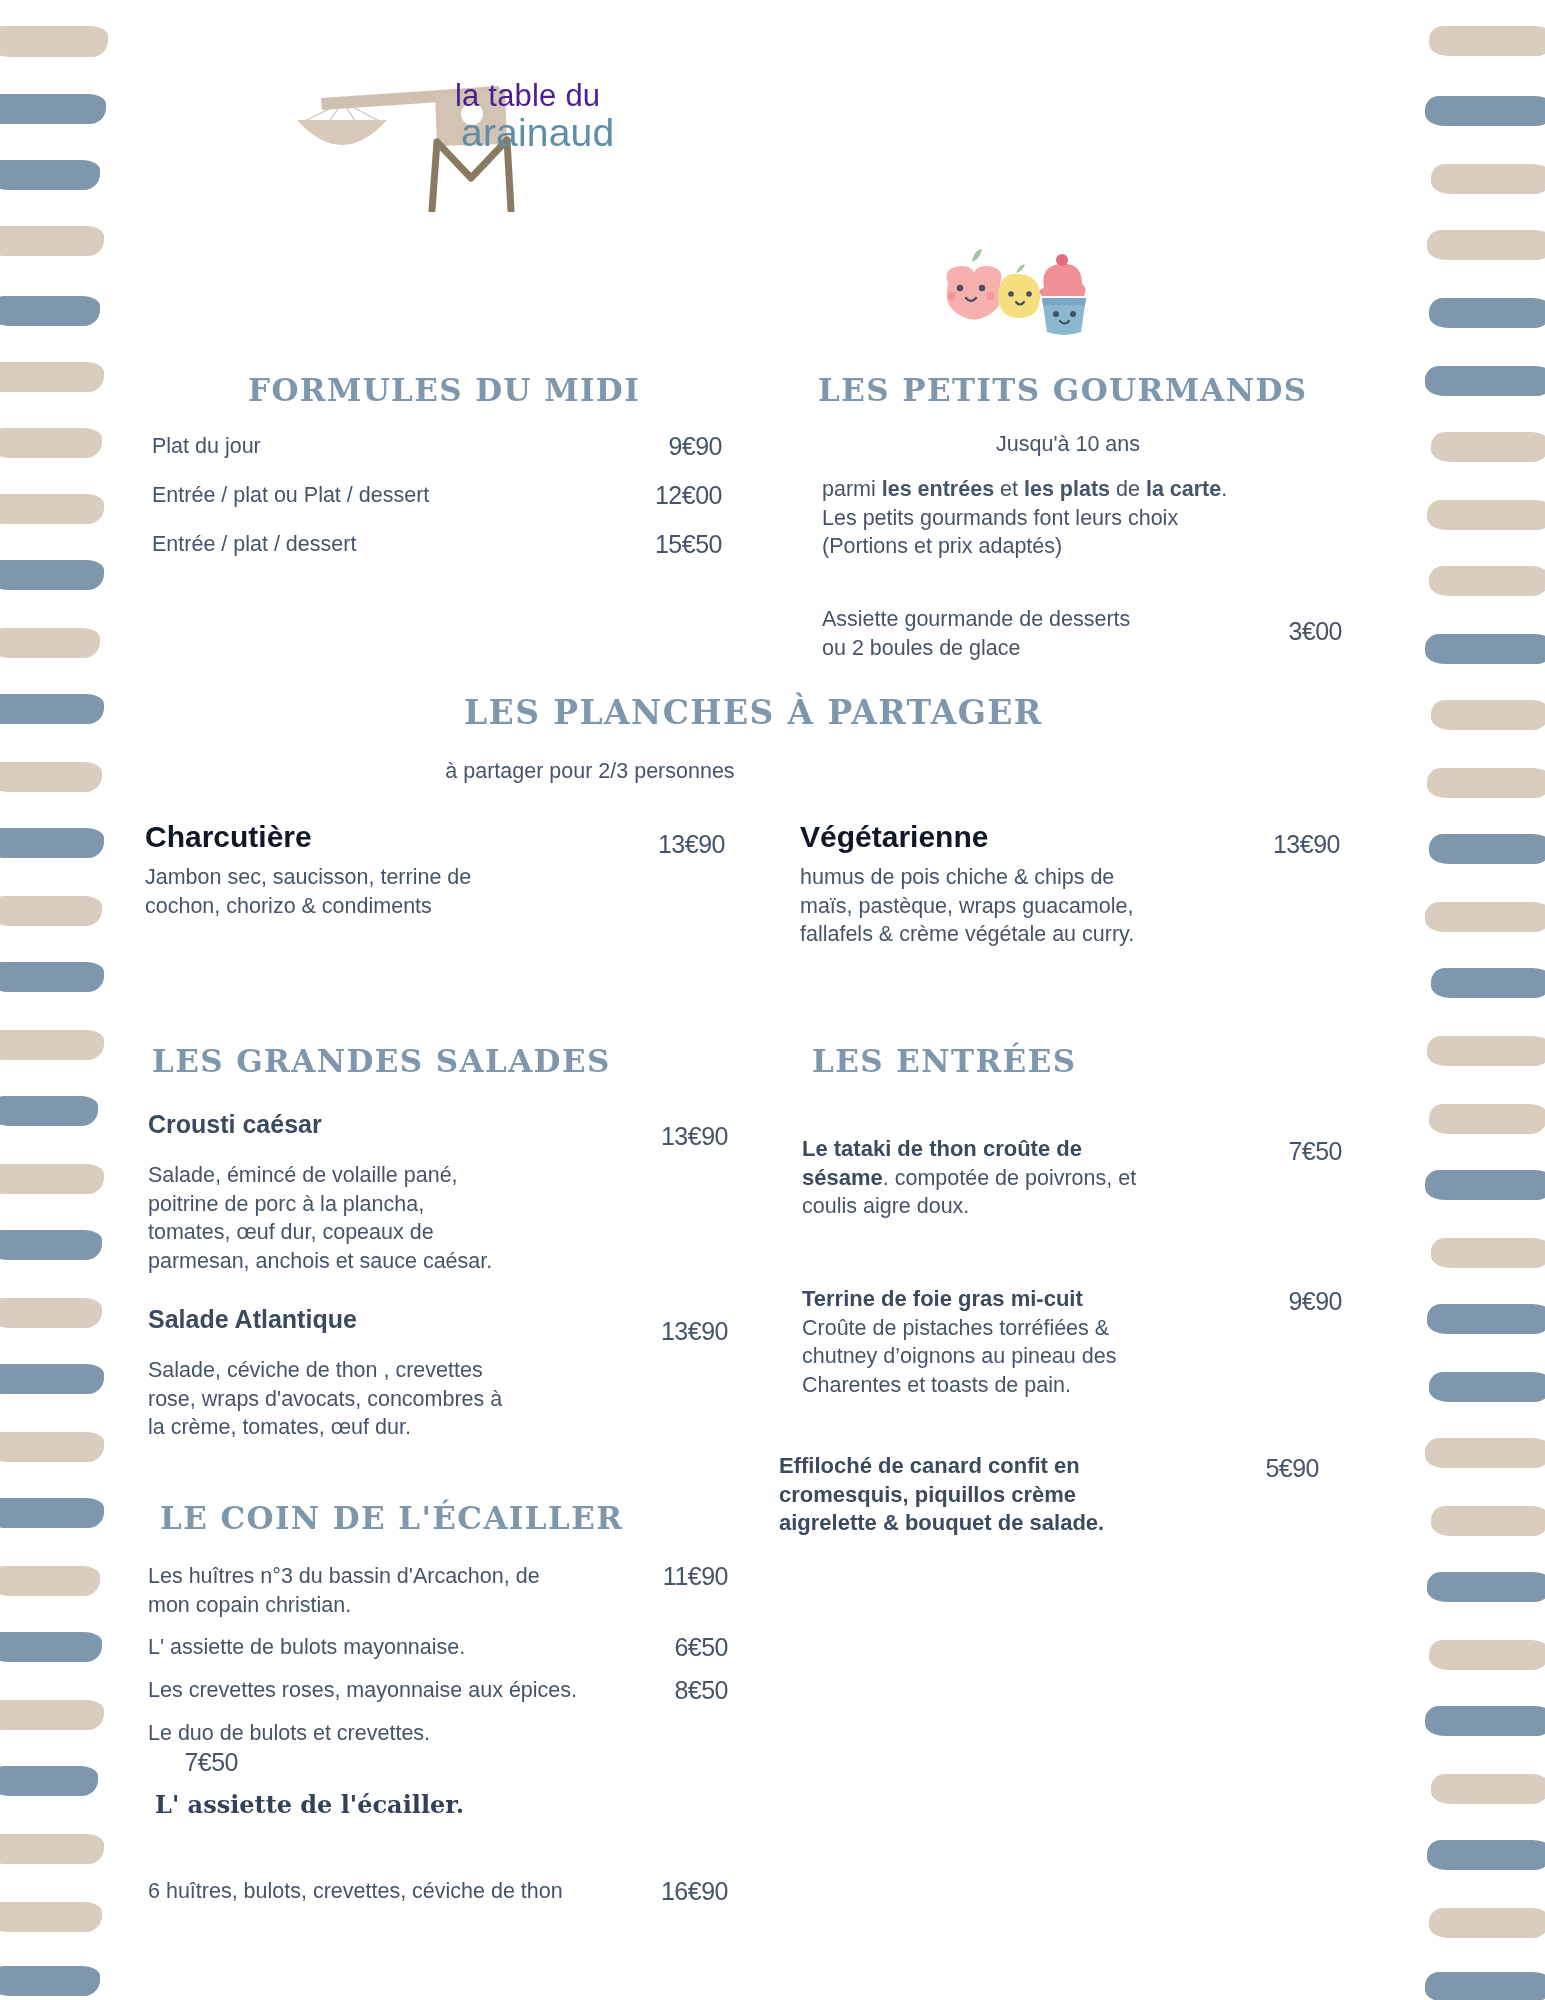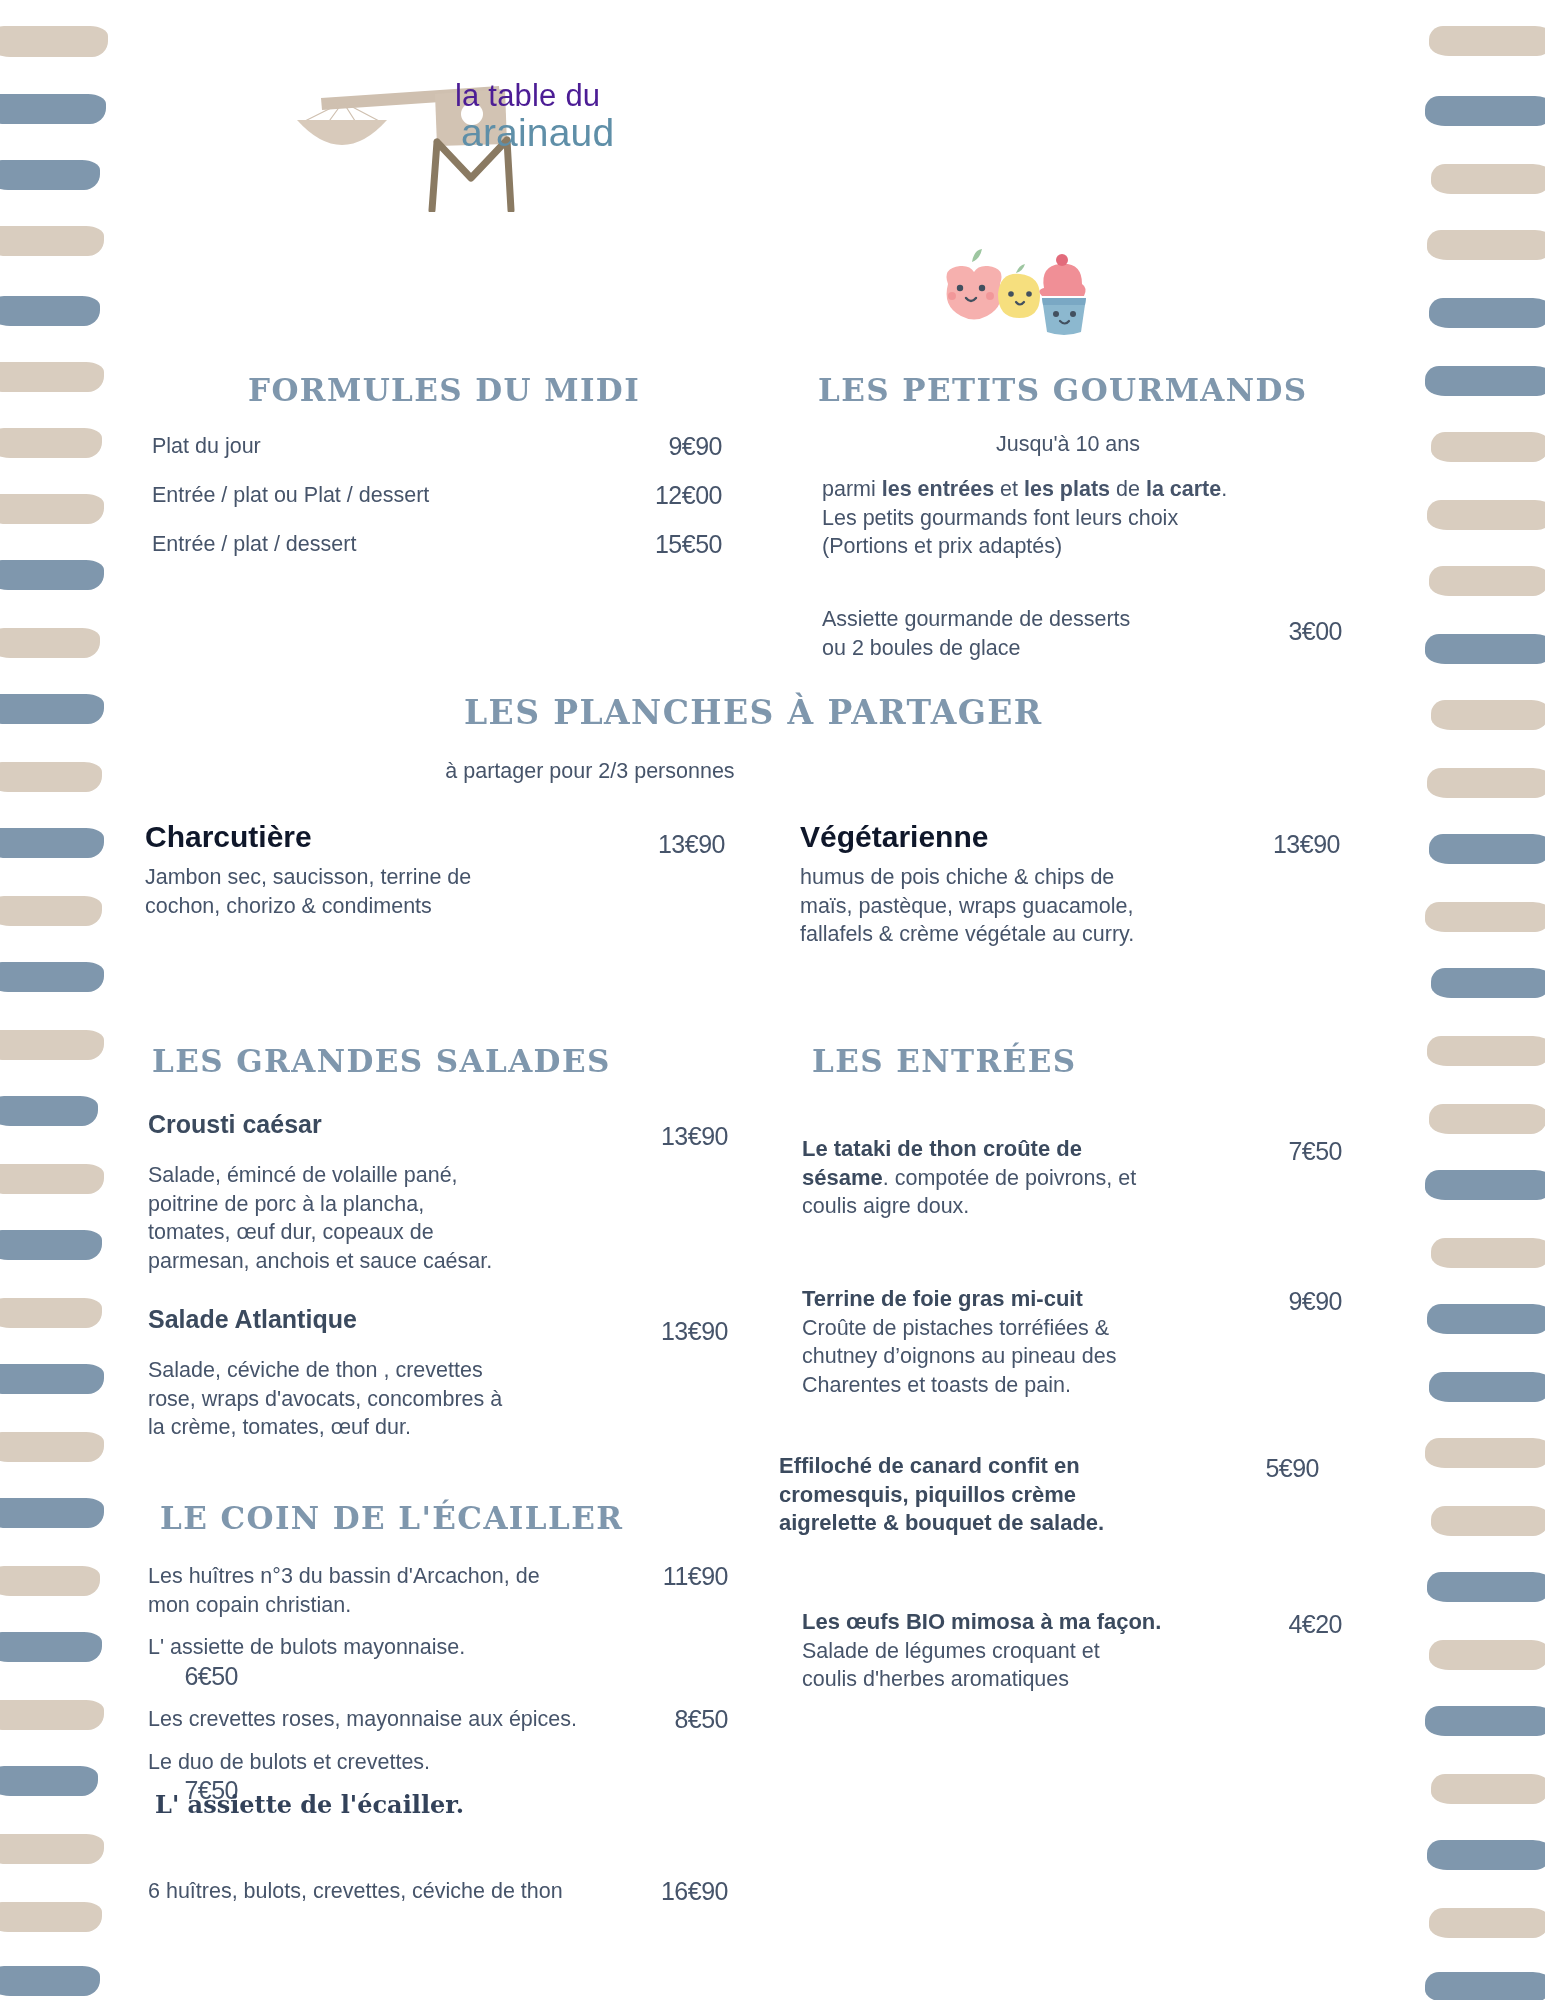--- a/index.html
+++ b/index.html
@@ -341,21 +341,21 @@
   <div class="abs" style="left:148px; top:1562px; width:580px;">
 
     <div style="display:flex; align-items:flex-start; margin-bottom:14px;">
       <div class="body-txt" style="flex:1;">
         <div>Les huîtres n°3 du bassin d'Arcachon, de</div>
         <div>mon copain christian.</div>
       </div>
       <span class="price" style="width:90px;">11€90</span>
     </div>
 
-    <div style="display:flex; align-items:flex-start; margin-bottom:14px;flex-direction:column;">
+    <div style="display:flex; align-items:flex-start; margin-bottom:14px;">
       <div class="body-txt" style="flex:1;"> L' assiette de bulots mayonnaise.</div>
       <span class="price" style="width:90px;">6€50</span>
     </div>
 
     <div style="display:flex; align-items:flex-start; margin-bottom:14px;">
       <div class="body-txt" style="flex:1;">Les crevettes roses, mayonnaise aux épices.</div>
       <span class="price" style="width:80px;">8€50</span>
     </div>
 
     <div style="display:flex; align-items:flex-start;flex-direction:column;">
@@ -400,24 +400,14 @@
     <div style="display:flex; align-items:flex-start;">
       <div style="flex:1;">
         <div class="item-title">Effiloché de canard confit en</div>
         <div class="item-title">cromesquis, piquillos crème</div>
         <div class="item-title">aigrelette &amp; bouquet de salade.</div>
       </div>
       <span class="price" style="width:110px; padding-top:2px;">5€90</span>
     </div>
   </div>
 
-  <div class="abs" style="left:802px; top:1608px; width:540px;">
-    <div style="display:flex; align-items:flex-start;">
-      <div style="flex:1;">
-        <div class="item-title">Les œufs BIO mimosa à ma façon.</div>
-        <div class="body-txt">Salade de légumes croquant et</div>
-        <div class="body-txt">coulis d'herbes aromatiques</div>
-      </div>
-      <span class="price" style="width:110px; padding-top:2px;">4€20</span>
-    </div>
-  </div>
 
 </div>
 
 </body></html>

